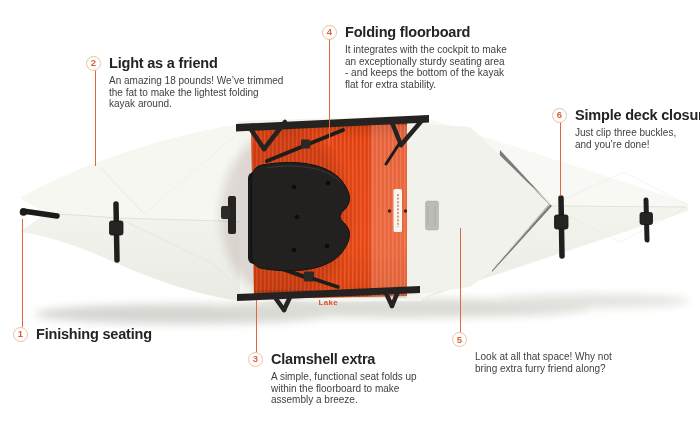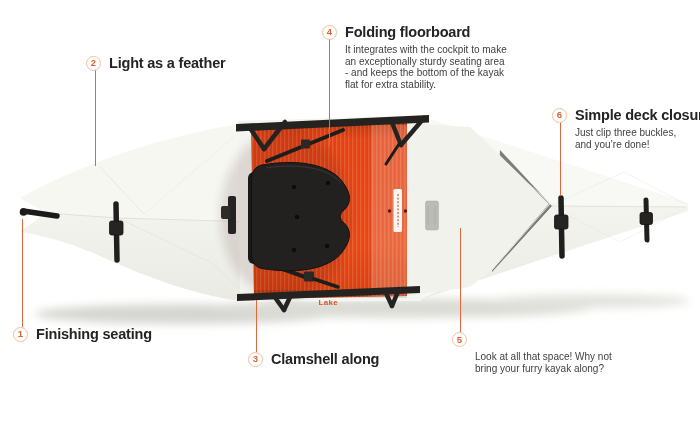--- a/index.html
+++ b/index.html
@@ -181,48 +181,54 @@
   <div class="callout" style="left:13px;top:326px;">
     <div class="callout-head">
       <span class="badge">1</span>
       <span class="callout-title">Finishing seating</span>
     </div>
   </div>
 
   <div class="callout" style="left:86px;top:55px;">
     <div class="callout-head">
       <span class="badge">2</span>
-      <span class="callout-title">Light as a feather</span>
-    </div>
+      <span class="callout-title">Light as a friend</span>
+    </div>
+    <div class="callout-body">An amazing 18 pounds! We’ve trimmed
+the fat to make the lightest folding
+kayak around.</div>
   </div>
 
   <div class="callout" style="left:248px;top:351px;">
     <div class="callout-head">
       <span class="badge">3</span>
-      <span class="callout-title">Clamshell along</span>
-    </div>
+      <span class="callout-title">Clamshell extra</span>
+    </div>
+    <div class="callout-body">A simple, functional seat folds up
+within the floorboard to make
+assembly a breeze.</div>
   </div>
 
   <div class="callout" style="left:322px;top:24px;">
     <div class="callout-head">
       <span class="badge">4</span>
       <span class="callout-title">Folding floorboard</span>
     </div>
     <div class="callout-body">It integrates with the cockpit to make
 an exceptionally sturdy seating area
 - and keeps the bottom of the kayak
 flat for extra stability.</div>
   </div>
 
   <div class="callout" style="left:452px;top:332px;">
     <div class="callout-head">
       <span class="badge">5</span>
     </div>
     <div class="callout-body">Look at all that space! Why not
-bring your furry kayak along?</div>
+bring extra furry friend along?</div>
   </div>
 
   <div class="callout" style="left:552px;top:107px;">
     <div class="callout-head">
       <span class="badge">6</span>
       <span class="callout-title">Simple deck closure</span>
     </div>
     <div class="callout-body">Just clip three buckles,
 and you’re done!</div>
   </div>

